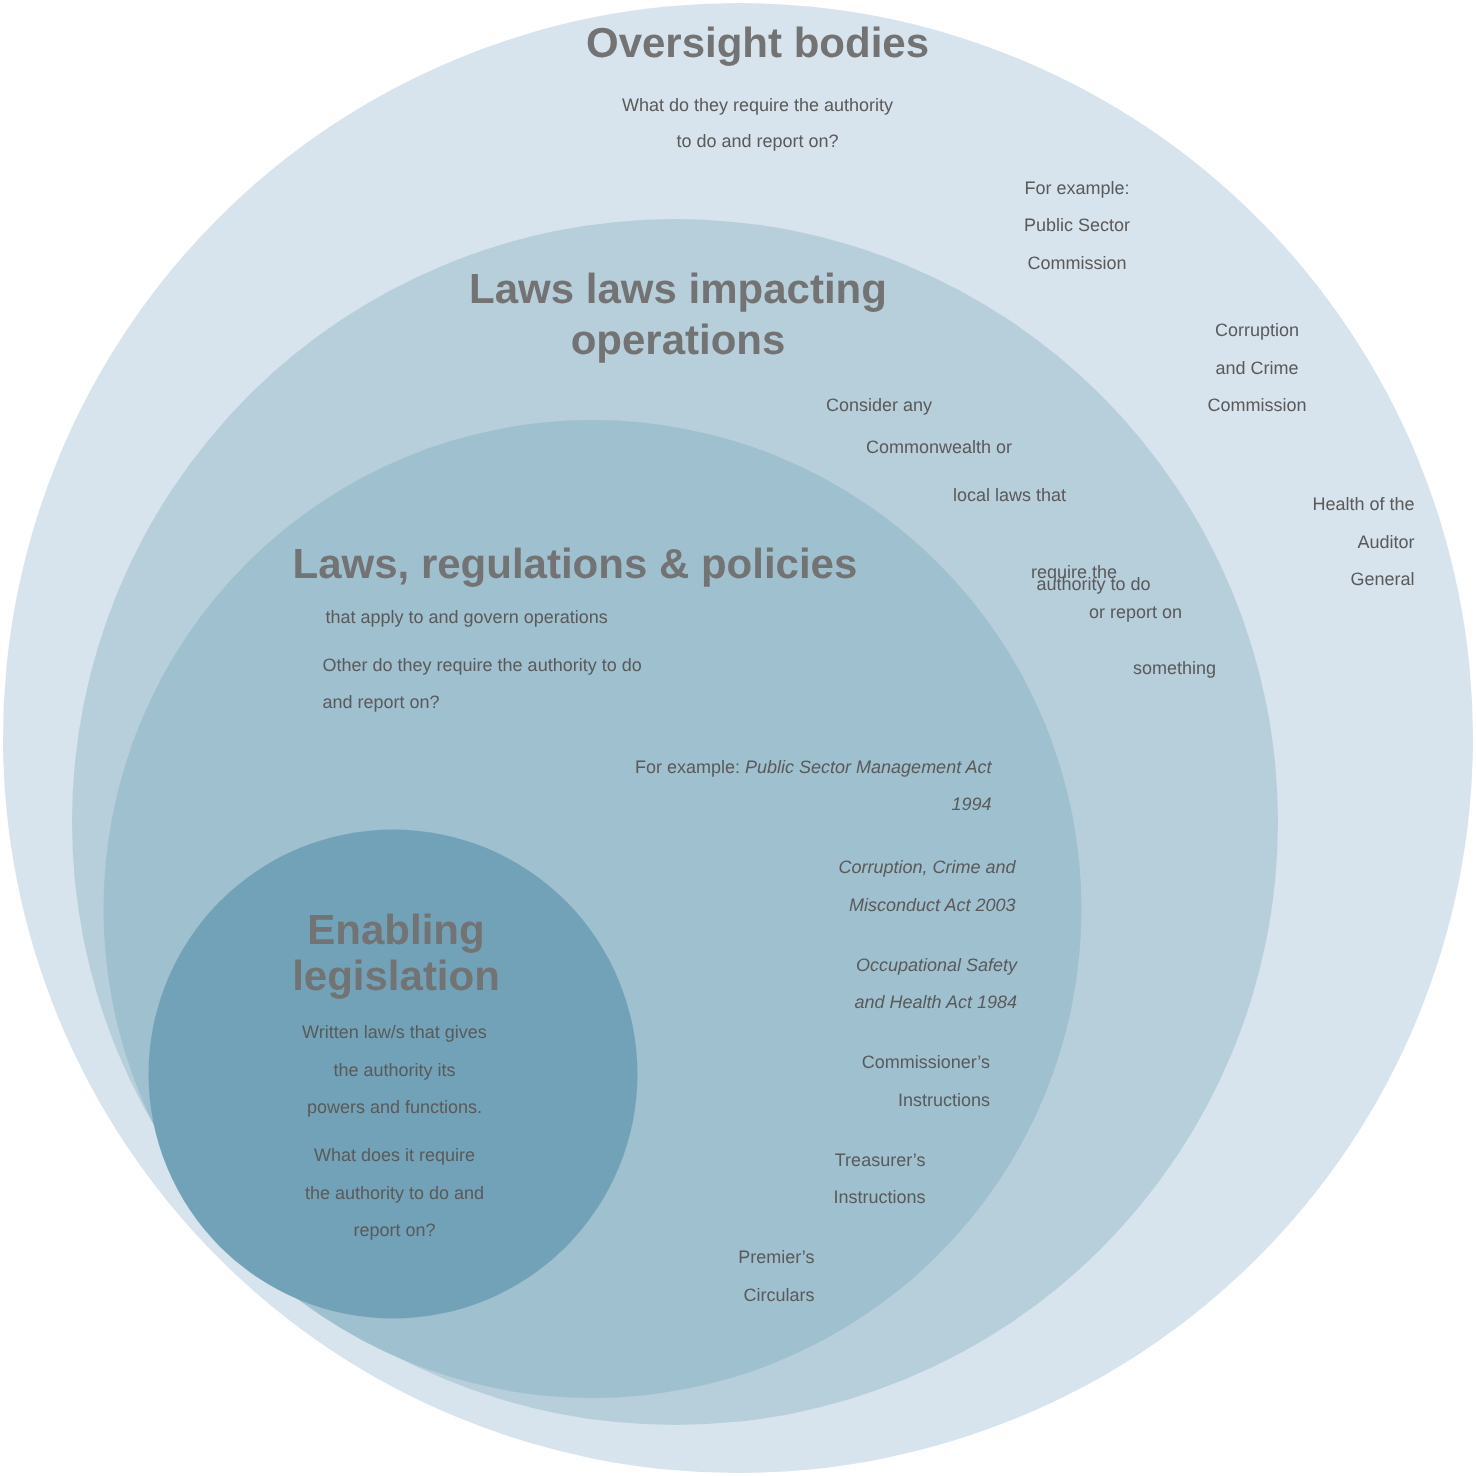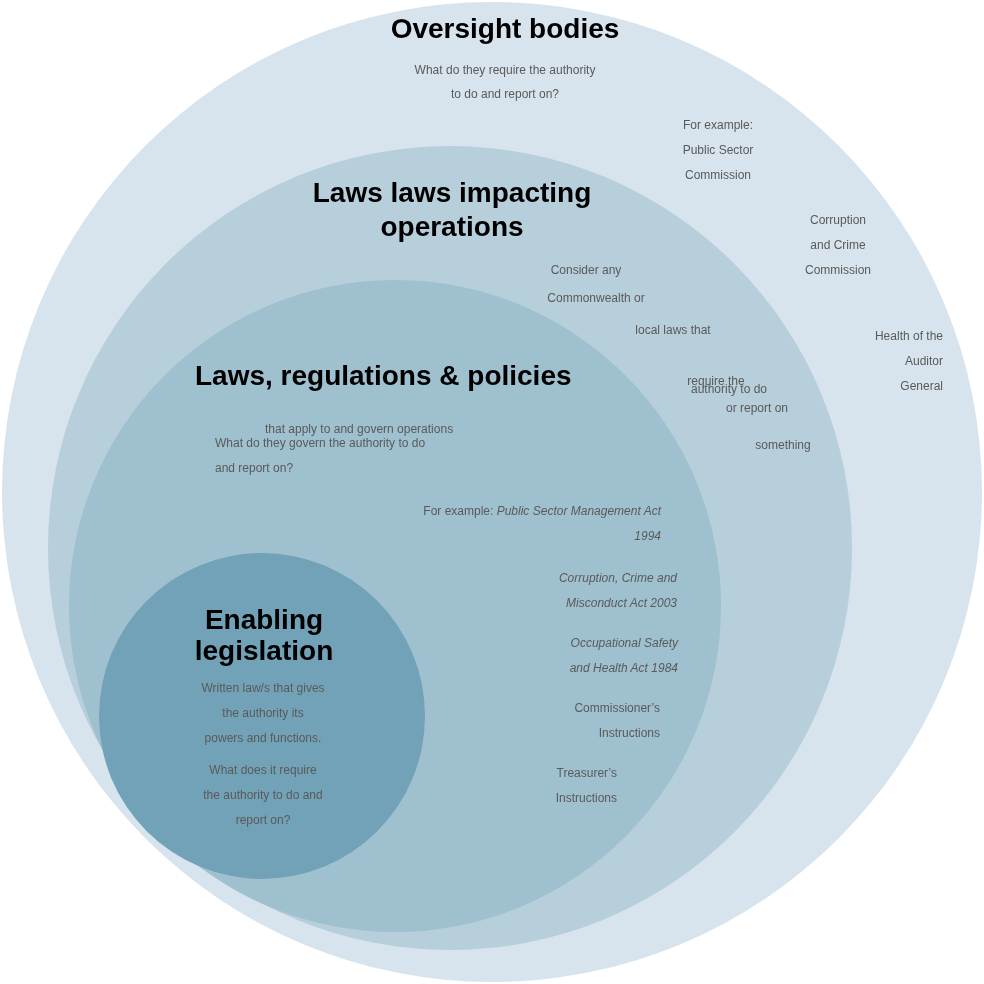--- a/index.html
+++ b/index.html
@@ -15,41 +15,41 @@
   .c-outer {left:2px;  top:2px;   width:980px;height:980px;}
   .c-second{left:48px; top:146px; width:804px;height:804px;}
   .c-third {left:69px; top:280px; width:652px;height:652px;}
   .c-inner {left:99px; top:553px; width:326px;height:326px;}
 
   .txt{position:absolute;font-size:12px;line-height:25px;}
   .pre{white-space:pre-line;}
   .nowrap{white-space:nowrap;}
   .ctr{text-align:center;transform:translateX(-50%);}
   .rgt{text-align:right;}
-  .big-title{font-size:28px;font-weight:bold;line-height:34px;color:#000000;}
+  .big-title{font-size:28px;font-weight:bold;line-height:34px;color:#737373;}
   .it{font-style:italic;}
 
   .t-oversight-title{left:505px;top:12px;}
   .t-oversight-q{left:505px;top:58px;line-height:24px;}
   .t-ex-psc{left:718px;top:113px;}
   .t-ex-ccc{left:838px;top:208px;}
   .t-ex-oag{right:41px;top:324px;}
 
   .t-second-title{left:452px;top:176px;}
   .nl{transform:translateX(-50%);white-space:nowrap;}
   .nl1{left:586px;top:258px;}
-  .nl2{left:596px;top:286px;}
+  .nl2{left:626px;top:286px;}
   .nl3{left:673px;top:318px;}
   .nl4{left:716px;top:349px;margin-top:20px;}
   .nl5{left:729px;top:377px;text-align:right;}
   .nl6{left:757px;top:396px;}
   .nl7{left:783px;top:433px;}
 
   .t-laws-title{left:195px;top:359px;}
-  .t-laws-sub{left:217px;top:417px;margin-left:48px;}
+  .t-laws-sub{left:217px;top:399px;}
   .t-laws-q{left:215px;top:431px;}
 
   .t-act1{right:323px;top:499px;width:258px;}
   .t-act2{right:307px;top:566px;}
   .t-act3{right:306px;top:631px;}
   .t-ci{right:324px;top:696px;}
   .t-ti{right:367px;top:761px;}
   .t-pc{right:441px;top:826px;}
 
   .t-inner-title{left:264px;top:604px;line-height:31px;}
@@ -84,35 +84,37 @@
   <div class="txt nl nl1">Consider any</div>
   <div class="txt nl nl2">Commonwealth or</div>
   <div class="txt nl nl3">local laws that</div>
   <div class="txt nl nl4">require the</div>
   <div class="txt nl nl5">authority to do</div>
   <div class="txt nl nl6">or report on</div>
   <div class="txt nl nl7">something</div>
 
   <div class="txt big-title nowrap t-laws-title">Laws, regulations &amp; policies</div>
   <div class="txt nowrap t-laws-sub">that apply to and govern operations</div>
-  <div class="txt pre t-laws-q">What do they govern the authority to do
+  <div class="txt pre t-laws-q">Other do they require the authority to do
 and report on?</div>
 
   <div class="txt rgt t-act1">
     <span>For example:</span>
     <span class="it">Public Sector Management Act 1994</span>
   </div>
   <div class="txt rgt pre it t-act2">Corruption, Crime and
 Misconduct Act 2003</div>
   <div class="txt rgt pre it t-act3">Occupational Safety
 and Health Act 1984</div>
   <div class="txt rgt pre t-ci">Commissioner’s
 Instructions</div>
   <div class="txt rgt pre t-ti">Treasurer’s
 Instructions</div>
+  <div class="txt rgt pre t-pc">Premier’s
+Circulars</div>
 
   <div class="txt big-title ctr pre t-inner-title">Enabling
 legislation</div>
   <div class="txt ctr pre t-inner-b1">Written law/s that gives
 the authority its
 powers and functions.</div>
   <div class="txt ctr pre t-inner-b2">What does it require
 the authority to do and
 report on?</div>
 

